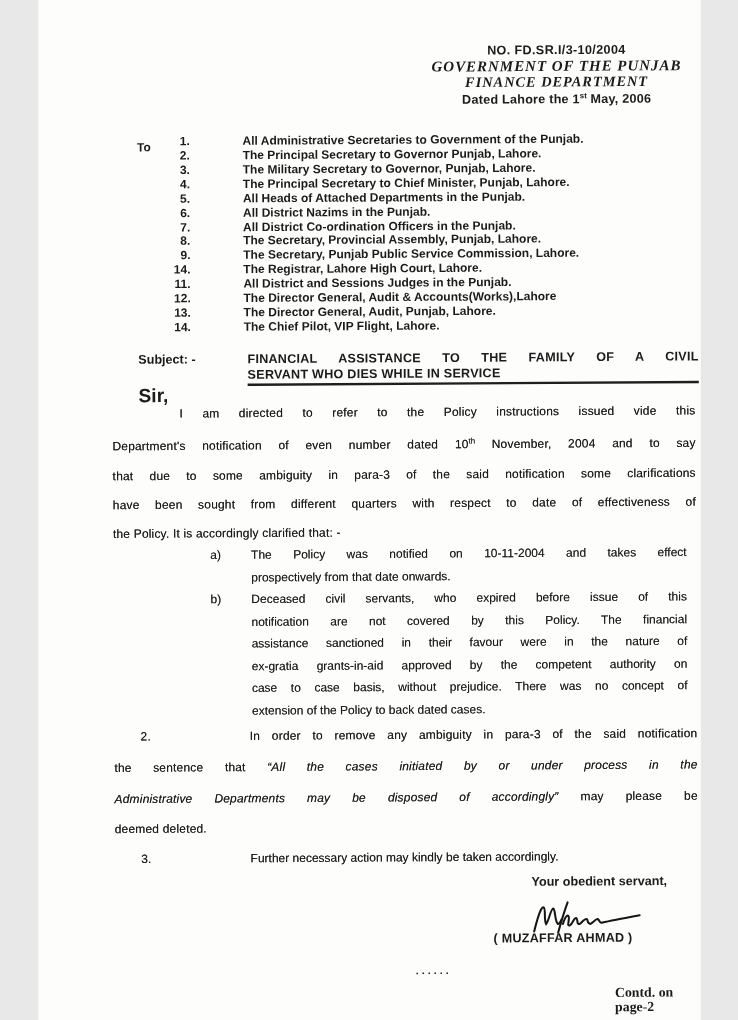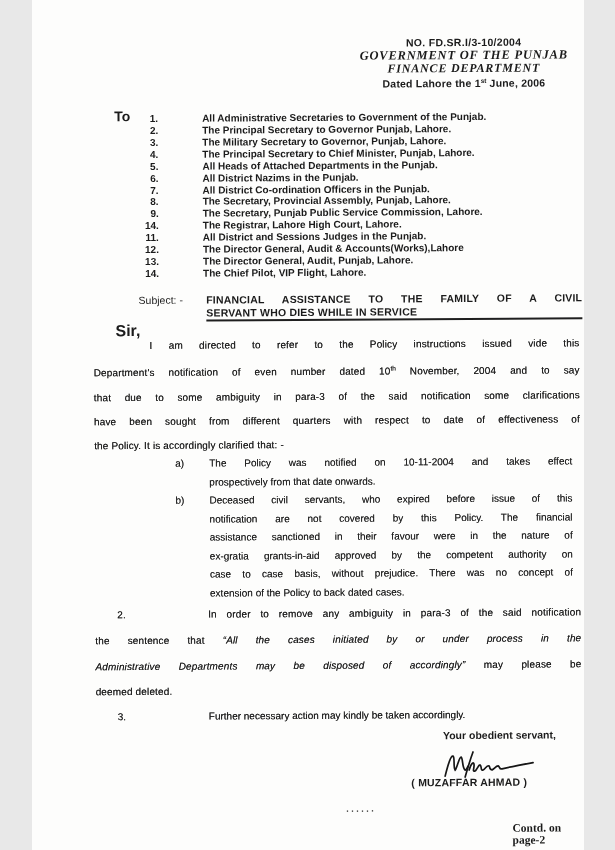--- a/index.html
+++ b/index.html
@@ -16,29 +16,29 @@
   
   .letterhead{position:absolute; left:308px; top:37px; width:252px; text-align:center;}
   .refno{font-size:10.5px; font-weight:bold; letter-spacing:0.3px; line-height:13px;}
   .govt{font-family:"Liberation Serif",serif; font-style:italic; font-weight:bold;
         font-size:12.5px; letter-spacing:0.8px; line-height:13px;}
   .dept{font-family:"Liberation Serif",serif; font-style:italic; font-weight:bold;
         font-size:12px; letter-spacing:0.8px; line-height:13px;}
   .dated{font-size:10.5px; font-weight:bold; line-height:12.5px; letter-spacing:0.2px;}
 
   
-  .to-label{position:absolute; left:84px; top:107px; font-size:14px; font-weight:bold;}
+  .to-label{position:absolute; left:84px; top:117px; font-size:10px; font-weight:bold;}
   .to-list{position:absolute; left:0; top:112px; width:575px; list-style:none; margin:0; padding:0;}
   .to-row{display:flex; line-height:11.92px; font-size:10px; font-weight:bold;}
   .to-row .no{width:128px; text-align:right; flex:none;}
   .to-row .txt{padding-left:44px;}
 
   
   .subject-row{position:absolute; left:84px; top:293px; display:flex;}
-  .subject-label{width:91px; flex:none; font-size:10.5px; font-weight:normal;text-align:center;}
+  .subject-label{width:91px; flex:none; font-size:10.5px; font-weight:bold;}
   .subject-text{width:376px; font-size:10.5px; font-weight:bold; letter-spacing:0.2px;}
   .subj-l1{line-height:12.5px; text-align:justify; text-align-last:justify;}
   .subj-l2{line-height:12.5px; border-bottom:2px solid #1f1f1f; padding-bottom:1px;}
 
   .salutation{position:absolute; left:84px; top:321px; font-size:16px; font-weight:bold;}
 
   
   .para1{position:absolute; left:62px; top:333px; width:486px; font-size:10px; line-height:24.3px; letter-spacing:0.15px;}
   .jline{text-align:justify; text-align-last:justify;}
   .lline{text-align:left;}
@@ -72,21 +72,21 @@
 </head>
 <body>
 
 <div class="page">
   <div class="tilt">
 
     <div class="letterhead">
       <div class="refno">NO. FD.SR.I/3-10/2004</div>
       <div class="govt">GOVERNMENT OF THE PUNJAB</div>
       <div class="dept">FINANCE DEPARTMENT</div>
-      <div class="dated"><span>Dated Lahore the 1</span><sup>st</sup><span> June, 2006</span></div>
+      <div class="dated"><span>Dated Lahore the 1</span><sup>st</sup><span> May, 2006</span></div>
     </div>
 
     <div class="to-label">To</div>
 
     <ul class="to-list">
       <li class="to-row">
           <span class="no">1.</span>
           <span class="txt">All Administrative Secretaries to Government of the Punjab.</span>
         </li>
       <li class="to-row">

